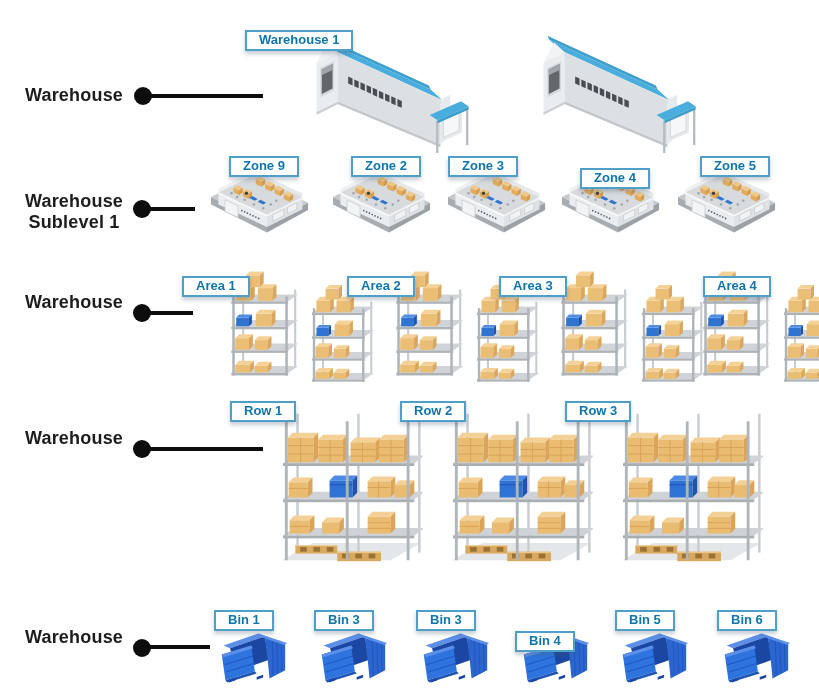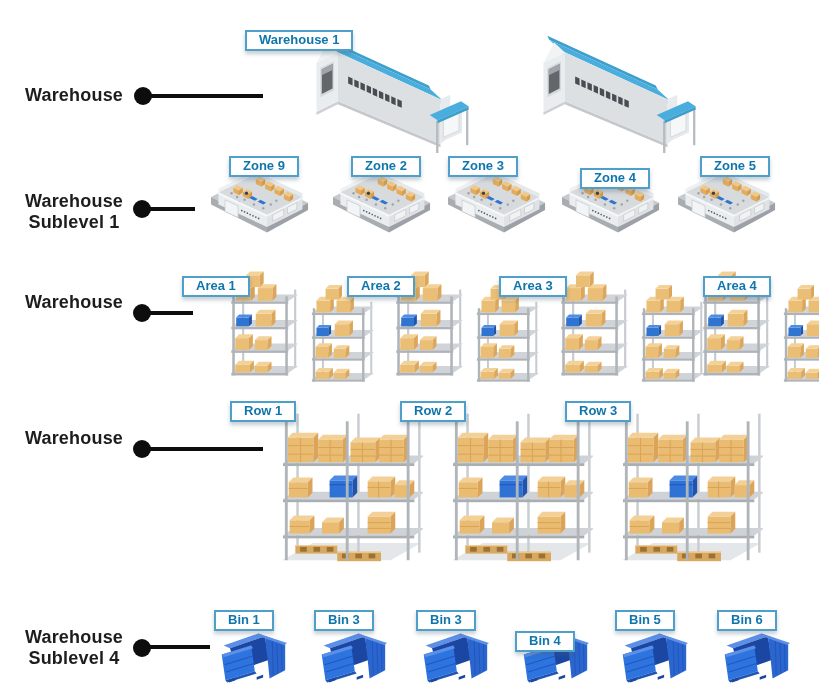--- a/index.html
+++ b/index.html
@@ -347,21 +347,20 @@
         <use href="#sym-row"></use>
       </svg>
     <div class="badge" style="left:230px;top:401px"><span>Row 1</span></div>
     <div class="badge" style="left:400px;top:401px"><span>Row 2</span></div>
     <div class="badge" style="left:565px;top:401px"><span>Row 3</span></div>
   </div>
 
   <div class="layer">
     <div class="lvl-label" style="top:627px">
       <div>Warehouse</div>
-      <div>Sublevel 4</div>
     </div>
     <div class="dot" style="left:133px;top:639px"></div>
     <div class="cline" style="left:142px;top:645px;width:68px"></div>
     <svg class="art" style="left:216px;top:627px" width="74" height="57" viewBox="0 0 80 62">
         <use href="#sym-bin"></use>
       </svg>
     <svg class="art" style="left:316px;top:627px" width="74" height="57" viewBox="0 0 80 62">
         <use href="#sym-bin"></use>
       </svg>
     <svg class="art" style="left:418px;top:627px" width="74" height="57" viewBox="0 0 80 62">

